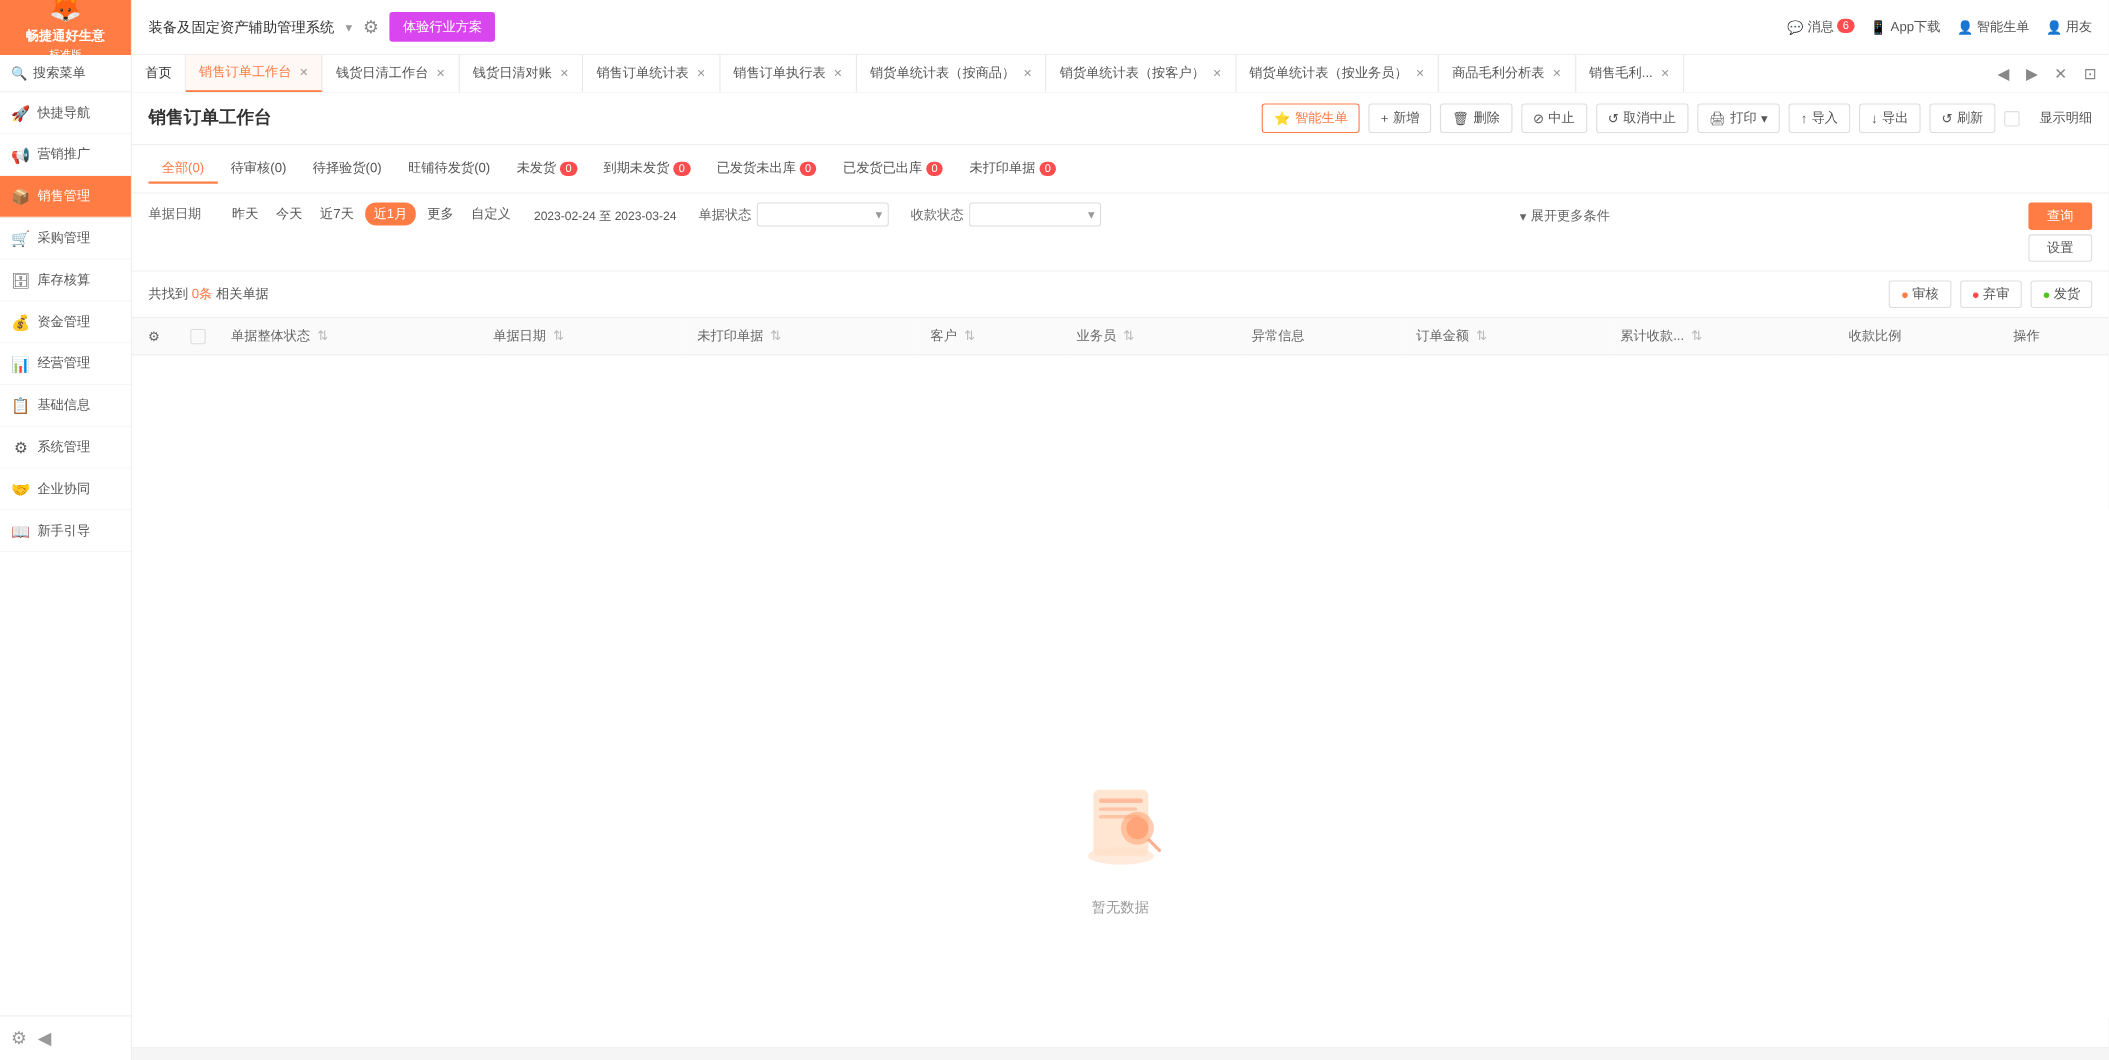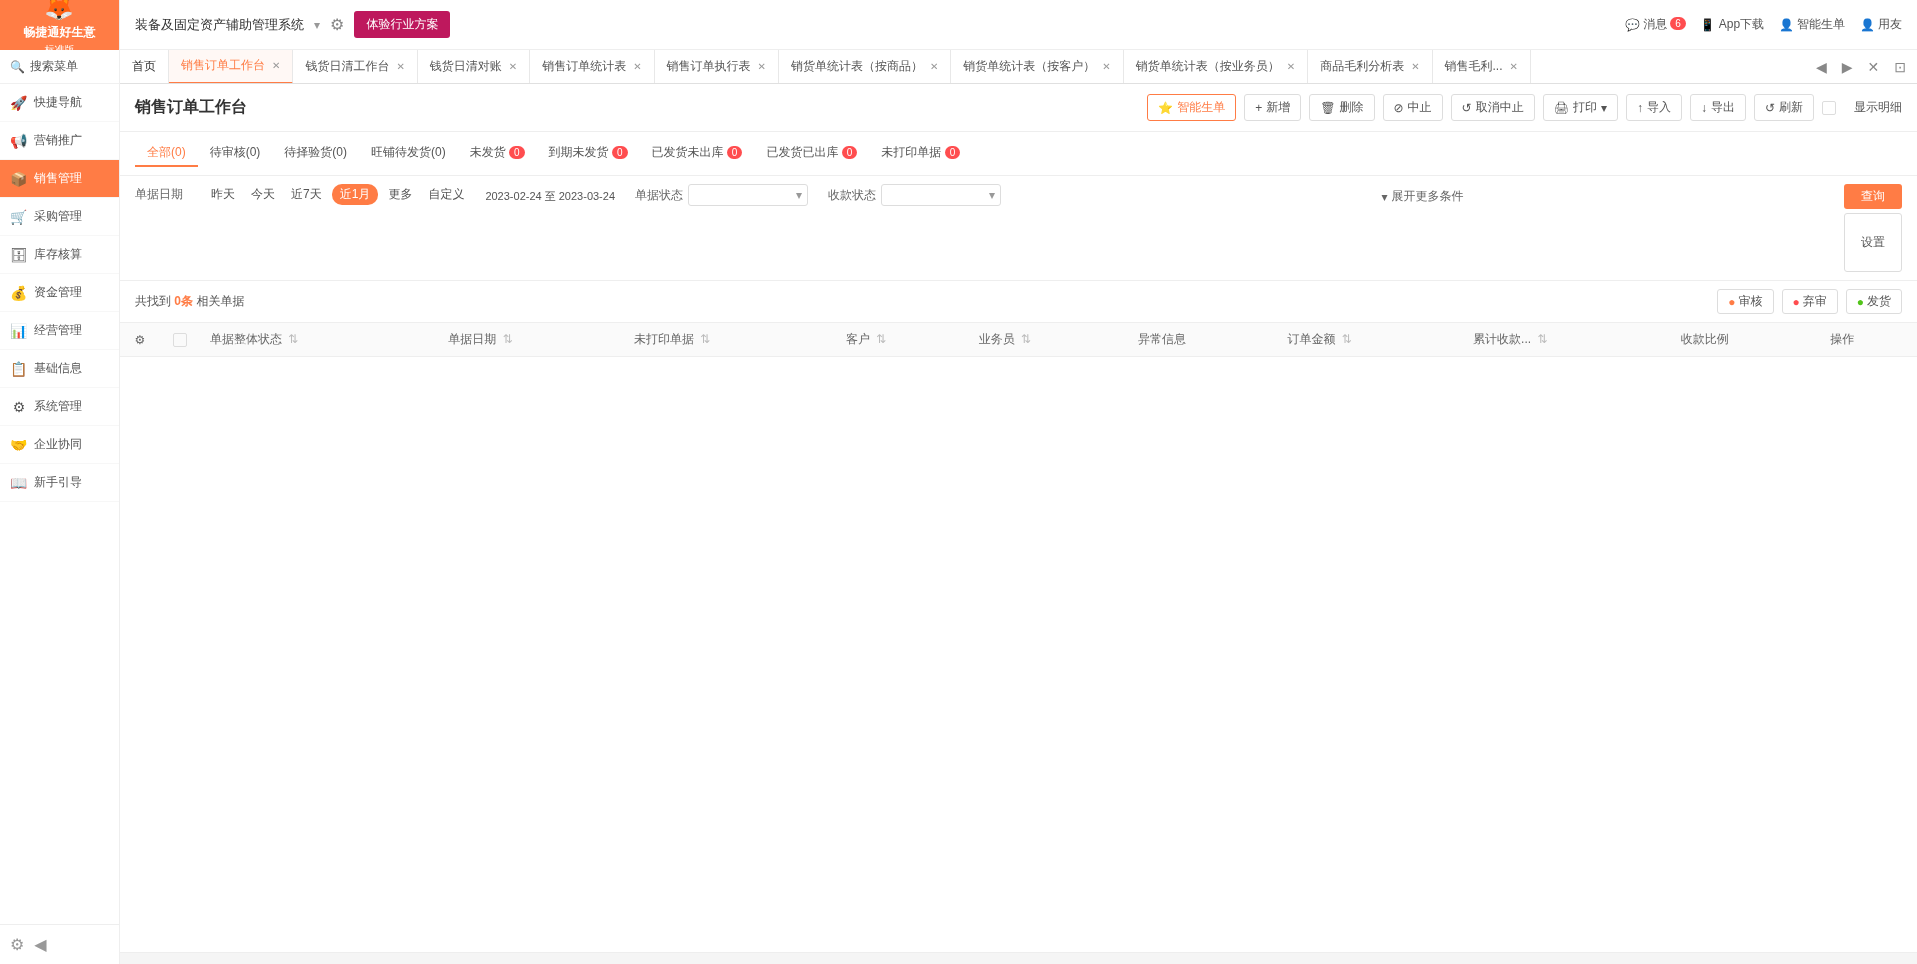--- a/index.html
+++ b/index.html
@@ -14,21 +14,21 @@
     .sidebar-nav-item.active { background: #ff7c45; color: #fff; }
     .sidebar-nav-item .icon { font-size: 14px; width: 18px; text-align: center; }
     .sidebar-footer { margin-top: auto; display: flex; padding: 10px; gap: 10px; border-top: 1px solid #eee; color: #999; }
     .sidebar-footer span { cursor: pointer; font-size: 16px; }
 
     
     .main { flex: 1; display: flex; flex-direction: column; overflow: hidden; }
 
     
     .topbar { height: 50px; background: #fff; display: flex; align-items: center; padding: 0 15px; border-bottom: 1px solid #eee; gap: 10px; }
-    .topbar-btn-orange { background: #be185d; color: #fff; border: none; padding: 5px 12px; border-radius: 3px; cursor: pointer; font-size: 12px; text-align: right; }
+    .topbar-btn-orange { background: #d946ef; color: #fff; border: none; padding: 5px 12px; border-radius: 3px; cursor: pointer; font-size: 12px; text-align: right; }
     .topbar-right { display: flex; align-items: center; gap: 15px; margin-left: auto; color: #555; }
     .topbar-right .badge { background: #ff4d4f; color: #fff; border-radius: 10px; padding: 1px 5px; font-size: 10px; position: relative; top: -1px; }
     .topbar-right .item { display: flex; align-items: center; gap: 3px; cursor: pointer; }
 
     
     .tabbar { height: 34px; background: #fff; display: flex; align-items: center; border-bottom: 1px solid #e0e0e0; overflow-x: auto; flex-shrink: 0; }
     .tabbar::-webkit-scrollbar { height: 0; }
     .tab-item { display: flex; align-items: center; padding: 0 12px; height: 34px; border-right: 1px solid #e8e8e8; cursor: pointer; white-space: nowrap; color: #555; gap: 5px; flex-shrink: 0; }
     .tab-item.active { color: #ff7c45; background: #fff8f5; border-bottom: 2px solid #ff7c45; }
     .tab-item.home { color: #333; }
@@ -62,21 +62,21 @@
     .filter-date-range { color: #555; font-size: 11px; margin-top: 3px; }
     .filter-select { border: 1px solid #ddd; padding: 3px 20px 3px 8px; border-radius: 3px; color: #555; background: #fff; cursor: pointer; min-width: 120px; appearance: none; position: relative; }
     .select-wrapper { position: relative; display: inline-block; }
     .select-wrapper::after { content: '▾'; position: absolute; right: 6px; top: 50%; transform: translateY(-50%); color: #999; pointer-events: none; }
     .expand-more { display: flex; align-items: center; gap: 4px; color: #666; cursor: pointer; padding: 4px 8px; margin-left: auto; }
 
     
     .table-area { flex: 1; background: #fff; margin: 0; display: flex; flex-direction: column; overflow: hidden; }
     .table-toolbar { display: flex; align-items: center; padding: 8px 15px; border-bottom: 1px solid #eee; }
     .result-count { color: #555; }
-    .result-count .count { color: #ff7c45; font-weight: bold; }
+    .result-count .count { color: #ff7c45; font-weight: normal; }
     .table-action-btns { margin-left: auto; display: flex; gap: 8px; }
     .btn-review { background: #fff; border: 1px solid #ddd; color: #555; padding: 3px 10px; border-radius: 3px; cursor: pointer; display: flex; align-items: center; gap: 3px; }
 
     
     .data-table { width: 100%; border-collapse: collapse; }
     .data-table th { background: #fafafa; padding: 8px 10px; text-align: left; color: #666; font-weight: normal; border-bottom: 1px solid #eee; white-space: nowrap; }
     .data-table th .sort-icon { color: #bbb; margin-left: 3px; }
     .data-table .col-check { width: 40px; text-align: center; }
     .data-table .col-settings { width: 40px; text-align: center; }
 
@@ -347,21 +347,21 @@
             <option></option>
           </select>
         </div>
       </div>
       <div class="expand-more">
         <span>▾</span>
         <span>展开更多条件</span>
       </div>
       <div style="display:flex; flex-direction:column; gap:4px; margin-left: auto;">
         <button style="background:#ff7c45; color:#fff; border:none; padding:4px 16px; border-radius:3px; cursor:pointer;">查询</button>
-        <button style="background:#fff; border:1px solid #ddd; color:#555; padding:20px 16px; border-radius:3px; cursor:pointer;">设置</button>
+        <button style="background:#fff; border:1px solid #ddd; color:#555; padding:3px 16px; border-radius:3px; cursor:pointer;">设置</button>
       </div>
     </div>
 
     <div class="table-area">
       <div class="table-toolbar">
         <span class="result-count">
           <span>共找到</span>
           <span class="count">0条</span>
           <span>相关单据</span>
         </span>
@@ -428,20 +428,35 @@
               <th>
                 <span>操作</span>
               </th>
             </tr>
           </thead>
           <tbody id="table-body">
           </tbody>
         </table>
       </div>
 
+      <div class="empty-state">
+        <div style="margin-bottom:15px;">
+          <svg width="100" height="100" viewBox="0 0 100 100" xmlns="http://www.w3.org/2000/svg">
+            <ellipse cx="50" cy="80" rx="30" ry="8" fill="#ffcba4" opacity="0.4"></ellipse>
+            <rect x="25" y="20" width="50" height="60" rx="5" fill="#ffe0c8" opacity="0.8"></rect>
+            <rect x="30" y="28" width="40" height="4" rx="2" fill="#ffa07a" opacity="0.6"></rect>
+            <rect x="30" y="36" width="35" height="3" rx="2" fill="#ffa07a" opacity="0.5"></rect>
+            <rect x="30" y="43" width="38" height="3" rx="2" fill="#ffa07a" opacity="0.5"></rect>
+            <circle cx="65" cy="55" r="15" fill="#ff9966" opacity="0.5"></circle>
+            <circle cx="65" cy="55" r="10" fill="#ff7c45" opacity="0.4"></circle>
+            <line x1="76" y1="66" x2="85" y2="75" stroke="#ff7c45" stroke-width="3" stroke-linecap="round" opacity="0.6"></line>
+          </svg>
+        </div>
+        <span class="empty-text">暂无数据</span>
+      </div>
 
     </div>
 
     <div style="height:12px; background:#f5f5f5; overflow-x:scroll; border-top:1px solid #eee;">
       <div style="width:3000px; height:1px;"></div>
     </div>
 
 
   </div>
 </div>

